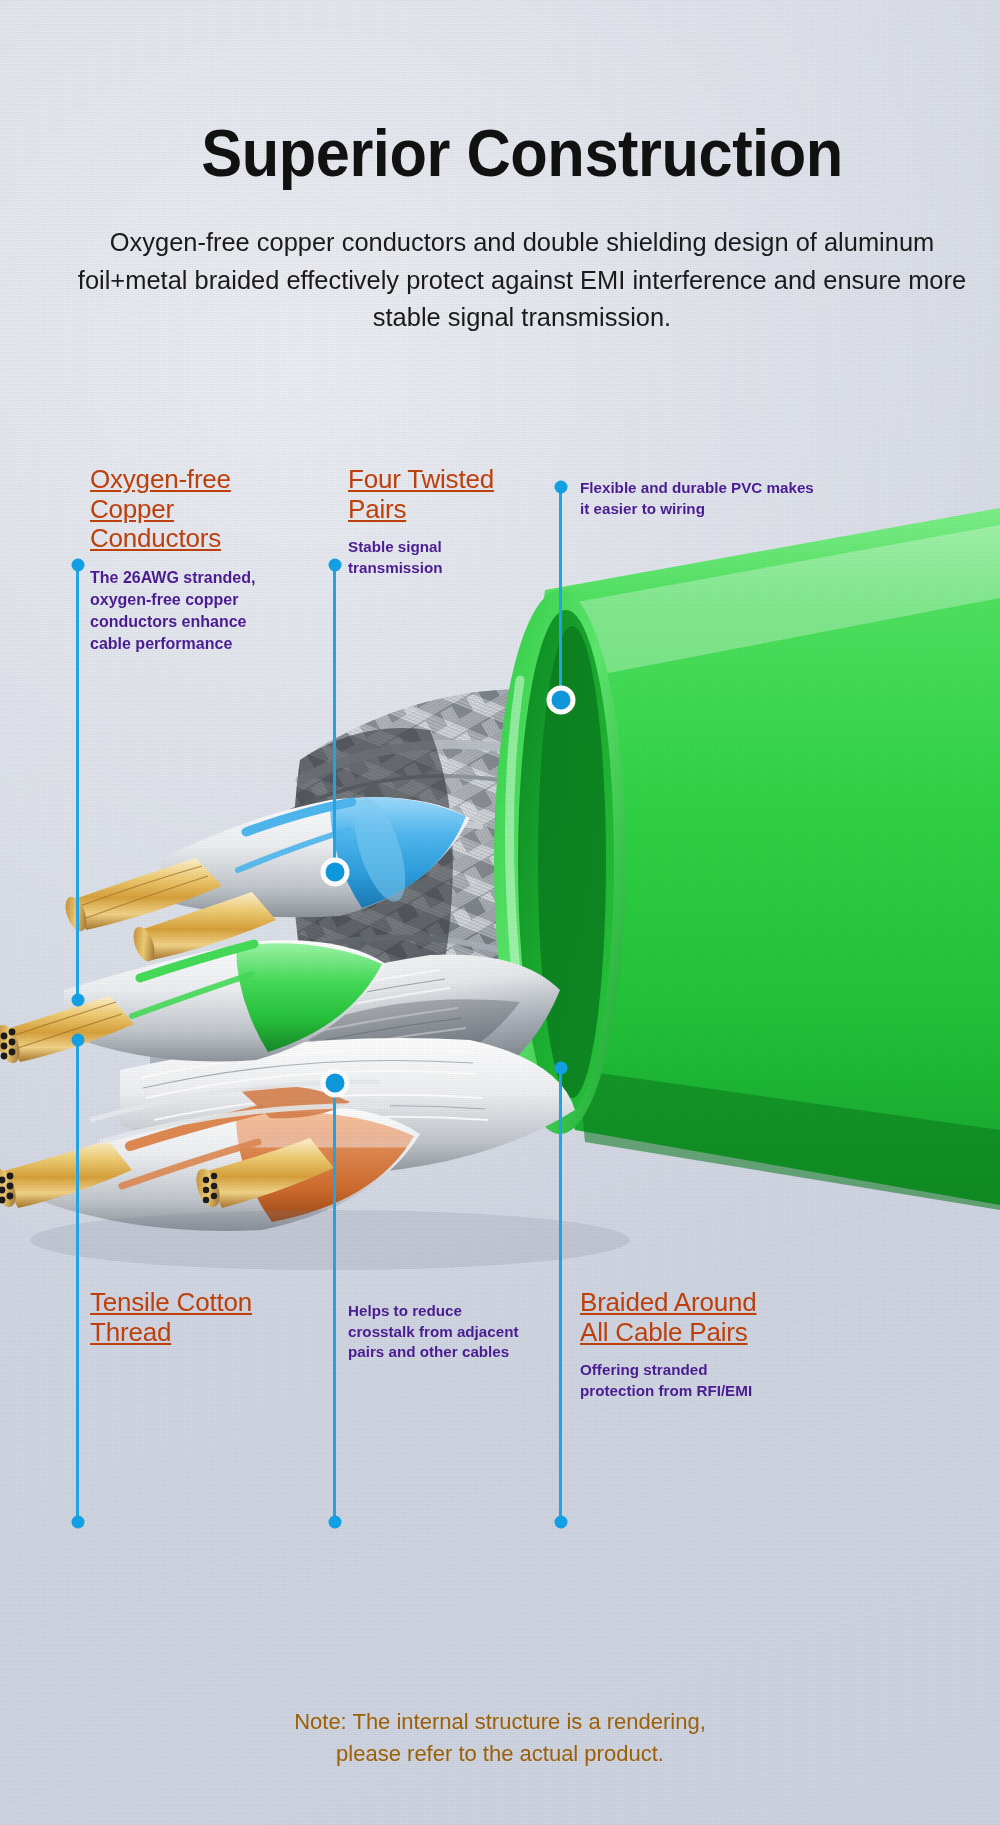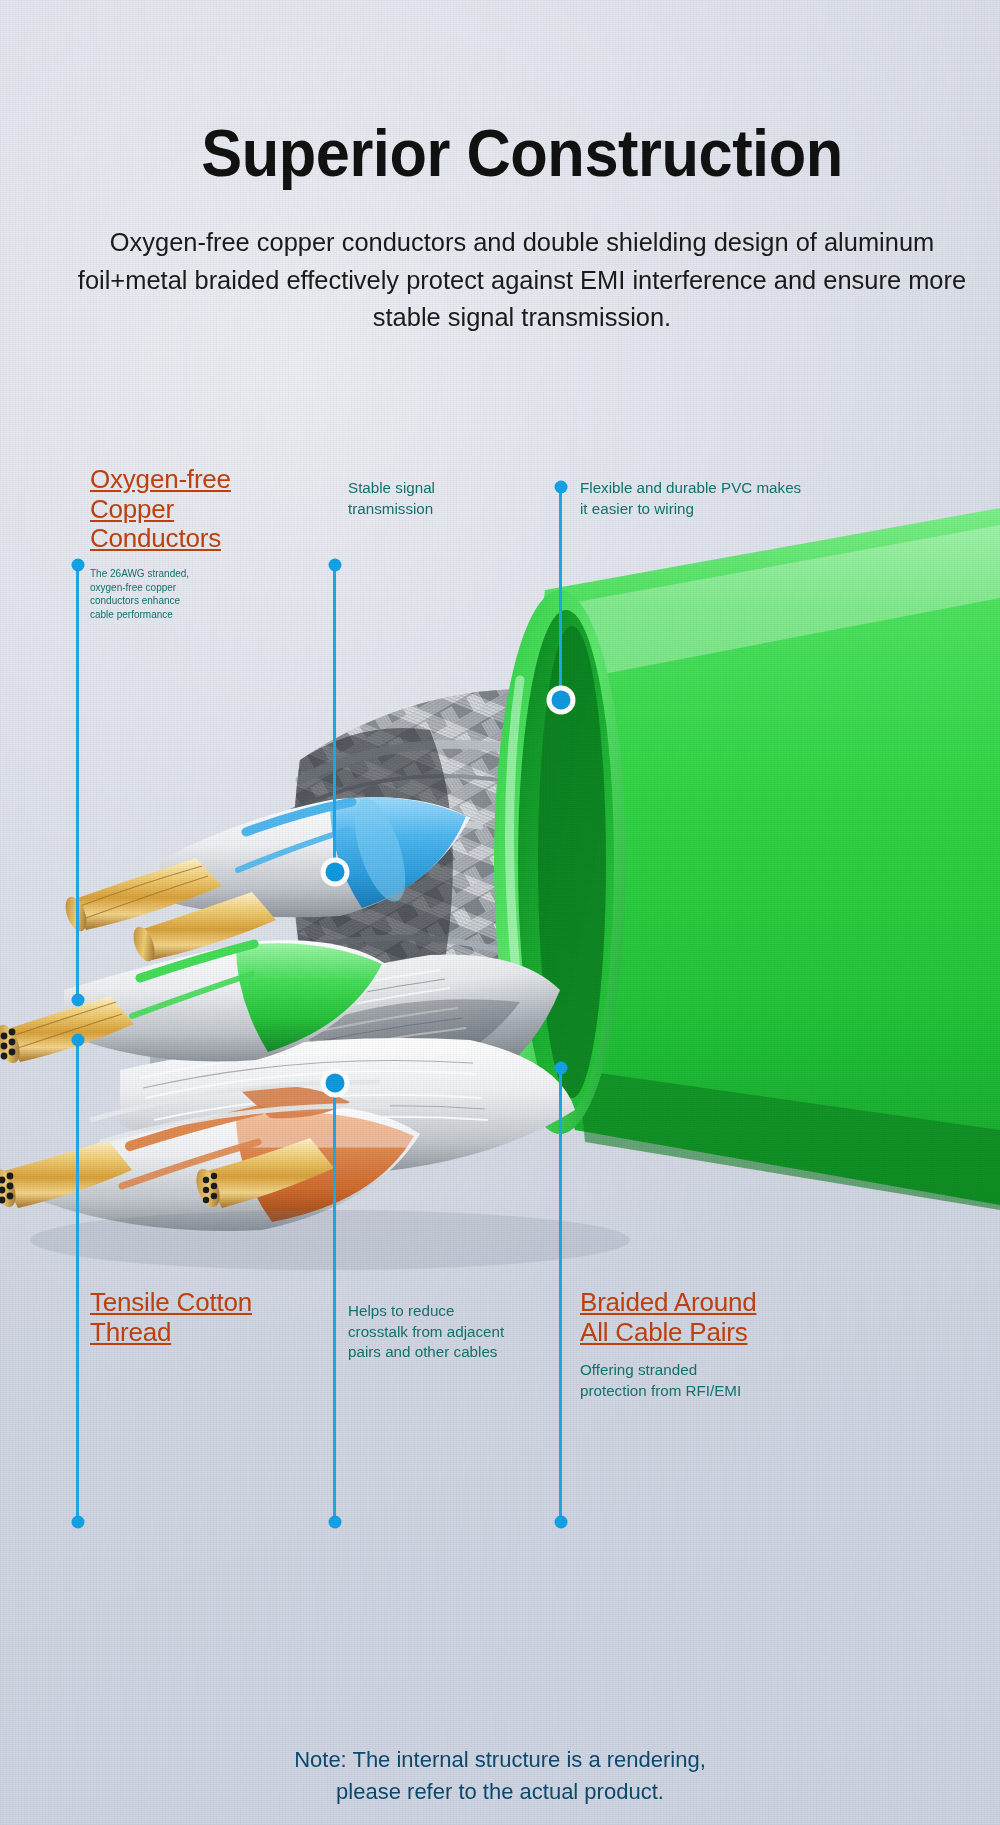--- a/index.html
+++ b/index.html
@@ -36,40 +36,41 @@
   .art{ position:absolute; left:0; top:430px; width:1000px; height:1060px; z-index:10; }
   .art svg{ display:block; }
 
   
   .callout{ position:absolute; z-index:40; }
   .c-head{
     font-size:26px; line-height:1.14; color:#c2410c; font-weight:400;
     letter-spacing:-.2px; white-space:pre-line;text-decoration:underline;
   }
   .c-body{
-    margin-top:13px; font-size:15.2px; line-height:1.36; color:#0f766e;
+    margin-top:13px; font-size:15.2px; line-height:1.36; color:#4c1d95;
     white-space:pre-line;
-  }
-  .c-body.sm{ font-size:10px; line-height:1.38; }
+    font-weight:bold;
+  }
+  .c-body.sm{ font-size:16px; line-height:1.38; }
 
   
   .leader{ position:absolute; z-index:35; }
   .lead-line{ position:absolute; width:3px; background:#22a7ea; }
   .lead-dot{
     position:absolute; width:13px; height:13px; border-radius:50%;
     background:#13a3e8; transform:translate(-50%,-50%);
   }
   .lead-dot.ring{
     width:19px; height:19px; background:#0f9ae0;
     box-shadow:0 0 0 5px #ffffff;
   }
 
   .note{
     position:absolute; left:0; right:0; top:1706px; text-align:center; z-index:40;
-    font-size:22px; line-height:1.45; color:#0c4a6e; white-space:pre-line;margin-top:38px;
+    font-size:22px; line-height:1.45; color:#a16207; white-space:pre-line;
   }
 </style>
 </head>
 <body>
 
 <div class="header">
   <div class="title">Superior Construction</div>
   <div class="subtitle">Oxygen-free copper conductors and double shielding
 design of aluminum foil+metal braided effectively
 protect against EMI interference and ensure
@@ -395,20 +396,22 @@
   <div class="c-head">Oxygen-free
 Copper
 Conductors</div>
   <div class="c-body sm">The 26AWG stranded,
 oxygen-free copper
 conductors enhance
 cable performance</div>
 </div>
 
 <div class="callout" style="left:348px; top:465px; width:215px;">
+  <div class="c-head">Four Twisted
+Pairs</div>
   <div class="c-body">Stable signal
 transmission</div>
 </div>
 
 <div class="callout" style="left:580px; top:465px; width:350px;">
   <div class="c-body">Flexible and durable PVC makes
 it easier to wiring</div>
 </div>
 
 <div class="callout" style="left:90px; top:1288px; width:250px;">

